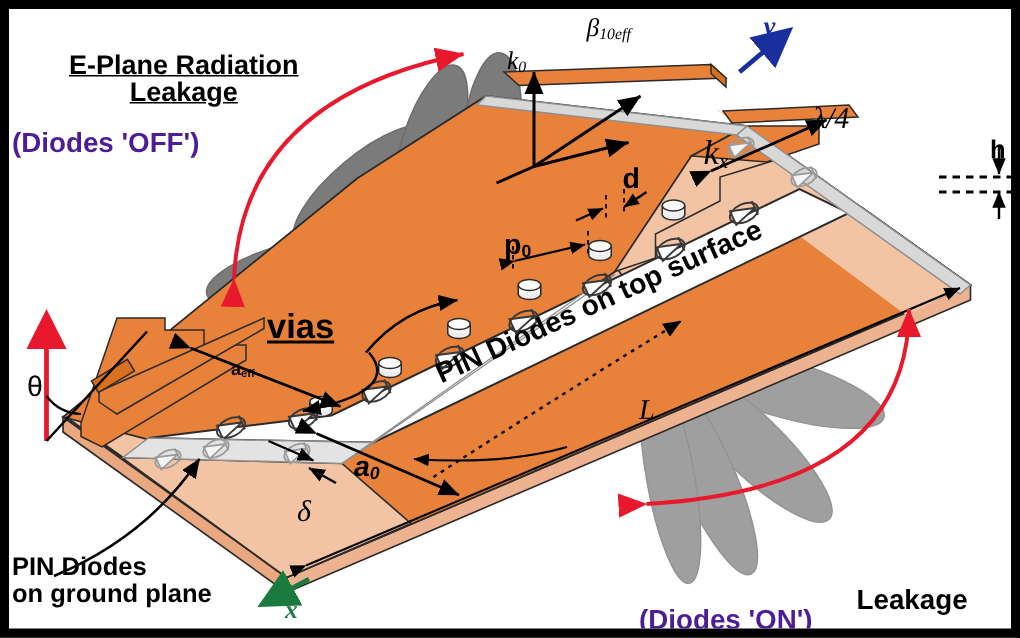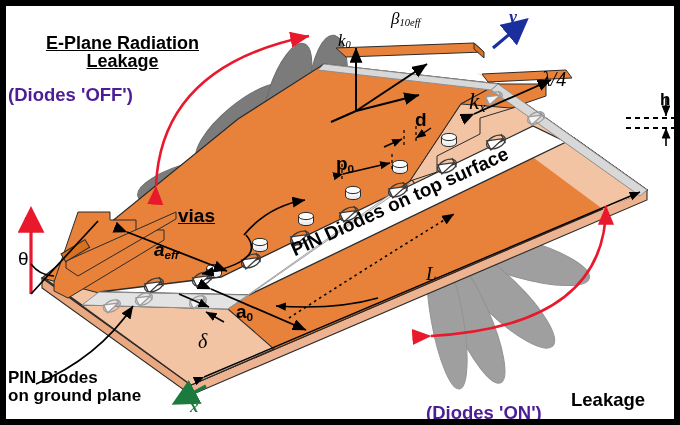--- a/index.html
+++ b/index.html
@@ -14,23 +14,23 @@
   svg.layer{position:absolute;left:0;top:0;width:668px;height:413px;overflow:visible;}
   .lbl{position:absolute;color:#000;line-height:1.02;white-space:pre;}
   .lbl.red{color:#4c1d95;}
   .ital{font-family:"Liberation Serif",serif;font-style:italic;}
   .sub{font-size:.62em;vertical-align:-0.22em;}
   .t-eplane{left:40px;top:28px;font-size:18px;font-weight:600;text-align:center;text-decoration:underline;}
   .t-eoff{left:2px;top:80px;font-size:18.5px;font-weight:600;}
   .t-hplane{left:565px;top:345px;font-size:18.5px;font-weight:600;line-height:1.06;}
   .t-hon{left:420px;top:398px;font-size:18.5px;font-weight:600;}
   .t-pin-gnd{left:2px;top:363px;font-size:17px;font-weight:600;line-height:1.07;}
-  .t-vias{left:172px;top:200px;font-size:19px;font-weight:600;text-decoration:underline;}
-  .t-aeff{left:148px;top:234px;font-size:19px;font-weight:600;font-style:italic;}
-  .t-a0{left:230px;top:296px;font-size:19px;font-weight:600;}
+  .t-vias{left:172px;top:200px;font-size:23px;font-weight:600;text-decoration:underline;}
+  .t-aeff{left:148px;top:234px;font-size:12px;font-weight:600;}
+  .t-a0{left:230px;top:296px;font-size:19px;font-weight:600;font-style:italic;}
   .t-delta{left:192px;top:325px;font-size:20px;}
   .t-theta{left:12px;top:243px;font-size:19px;}
   .t-z{left:18px;top:205px;font-size:17px;font-weight:700;}
   .t-x{left:184px;top:392px;font-size:17px;font-weight:700;}
   .t-y{left:503px;top:2px;font-size:18px;font-weight:700;}
   .t-k0{left:332px;top:26px;font-size:17px;}
   .t-kx{left:438px;top:84px;font-size:23px;margin-left:25px;}
   .t-beta{left:385px;top:4px;font-size:17px;}
   .t-d{left:409px;top:104px;font-size:19px;font-weight:600;}
   .t-p0{left:330px;top:148px;font-size:19px;font-weight:600;}

